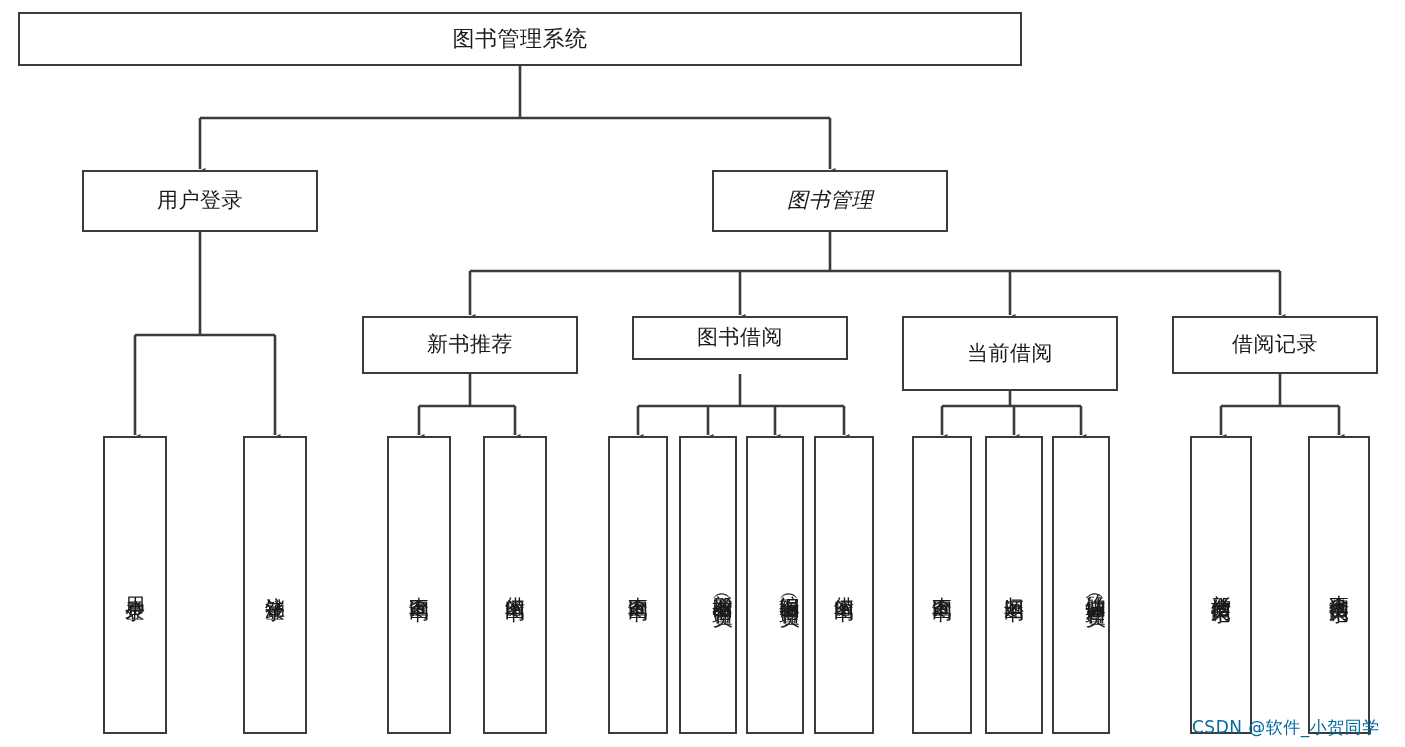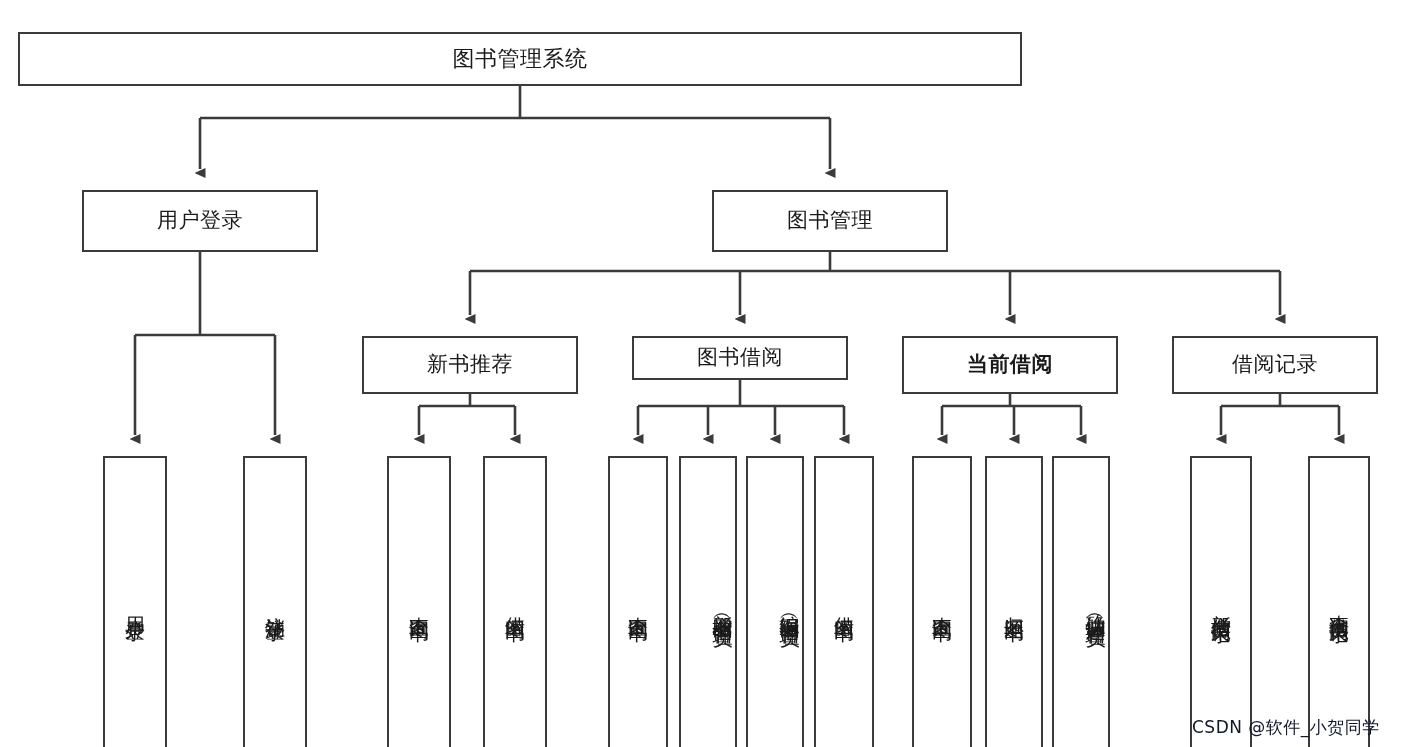--- a/index.html
+++ b/index.html
@@ -28,21 +28,20 @@
   }
   .node {
     position: absolute;
     box-sizing: border-box;
     background: #ffffff;
     border: 2px solid #3b3b3b;
     display: flex;
     align-items: center;
     justify-content: center;
     color: #1a1a1a;
-    margin-top: 20px;
   }
   .node-h {
     font-size: 21px;
     letter-spacing: 0.5px;
     line-height: 1.2;
     white-space: nowrap;
   }
   .node-root {
     font-size: 22px;
   }
@@ -114,36 +113,36 @@
         <line x1="1280" y1="374" x2="1280" y2="406"></line>
         <line x1="1221" y1="406" x2="1339" y2="406"></line>
         <line x1="1221" y1="406" x2="1221" y2="435" marker-end="url(#arrow)"></line>
         <line x1="1339" y1="406" x2="1339" y2="435" marker-end="url(#arrow)"></line>
       </g>
   </svg>
 
   <div class="node node-h node-root" style="left: 18px; top: 12px; width: 1004px; height: 54px;">图书管理系统</div>
 
   <div class="node node-h" style="left: 82px; top: 170px; width: 236px; height: 62px;">用户登录</div>
-  <div class="node node-h" style="left: 712px; top: 170px; width: 236px; height: 62px;">图书管理</div>
+  <div class="node node-h" style="left: 712px; top: 170px; width: 236px; height: 62px; font-style: italic;">图书管理</div>
 
   <div class="node node-h" style="left: 362px; top: 316px; width: 216px; height: 58px; font-family: Liberation Serif, serif;">新书推荐</div>
   <div class="node node-h" style="left: 632px; top: 316px; width: 216px; height: 44px;">图书借阅</div>
-  <div class="node node-h" style="left: 902px; top: 316px; width: 216px; height: 58px; font-weight: bold;">当前借阅</div>
+  <div class="node node-h" style="left: 902px; top: 316px; width: 216px; height: 75px;">当前借阅</div>
   <div class="node node-h" style="left: 1172px; top: 316px; width: 206px; height: 58px;">借阅记录</div>
 
   <div class="node node-leaf centered" style="left: 103px; top: 436px; width: 64px; height: 298px;">用户登录</div>
   <div class="node node-leaf centered" style="left: 243px; top: 436px; width: 64px; height: 298px;">注销登录</div>
   <div class="node node-leaf centered" style="left: 387px; top: 436px; width: 64px; height: 298px;">查询图书</div>
   <div class="node node-leaf centered" style="left: 483px; top: 436px; width: 64px; height: 298px;">借阅图书</div>
   <div class="node node-leaf centered" style="left: 608px; top: 436px; width: 60px; height: 298px;">查询图书</div>
   <div class="node node-leaf" style="left: 679px; top: 436px; width: 58px; height: 298px;">新增图书（管理员）</div>
   <div class="node node-leaf" style="left: 746px; top: 436px; width: 58px; height: 298px;">编辑图书（管理员）</div>
   <div class="node node-leaf centered" style="left: 814px; top: 436px; width: 60px; height: 298px;">借阅图书</div>
   <div class="node node-leaf centered" style="left: 912px; top: 436px; width: 60px; height: 298px;">查询图书</div>
   <div class="node node-leaf centered" style="left: 985px; top: 436px; width: 58px; height: 298px;">归还图书</div>
   <div class="node node-leaf" style="left: 1052px; top: 436px; width: 58px; height: 298px;">确认归还（管理员）</div>
   <div class="node node-leaf centered" style="left: 1190px; top: 436px; width: 62px; height: 298px;">新增借阅记录</div>
   <div class="node node-leaf centered" style="left: 1308px; top: 436px; width: 62px; height: 298px;">查询借阅记录</div>
 
-  <div class="watermark" style="left: 1192px; top: 716px; color: #0f172a;">CSDN @软件_小贺同学</div>
+  <div class="watermark" style="left: 1192px; top: 716px; color: #0369a1;">CSDN @软件_小贺同学</div>
 
 </div>
 
 </body></html>

